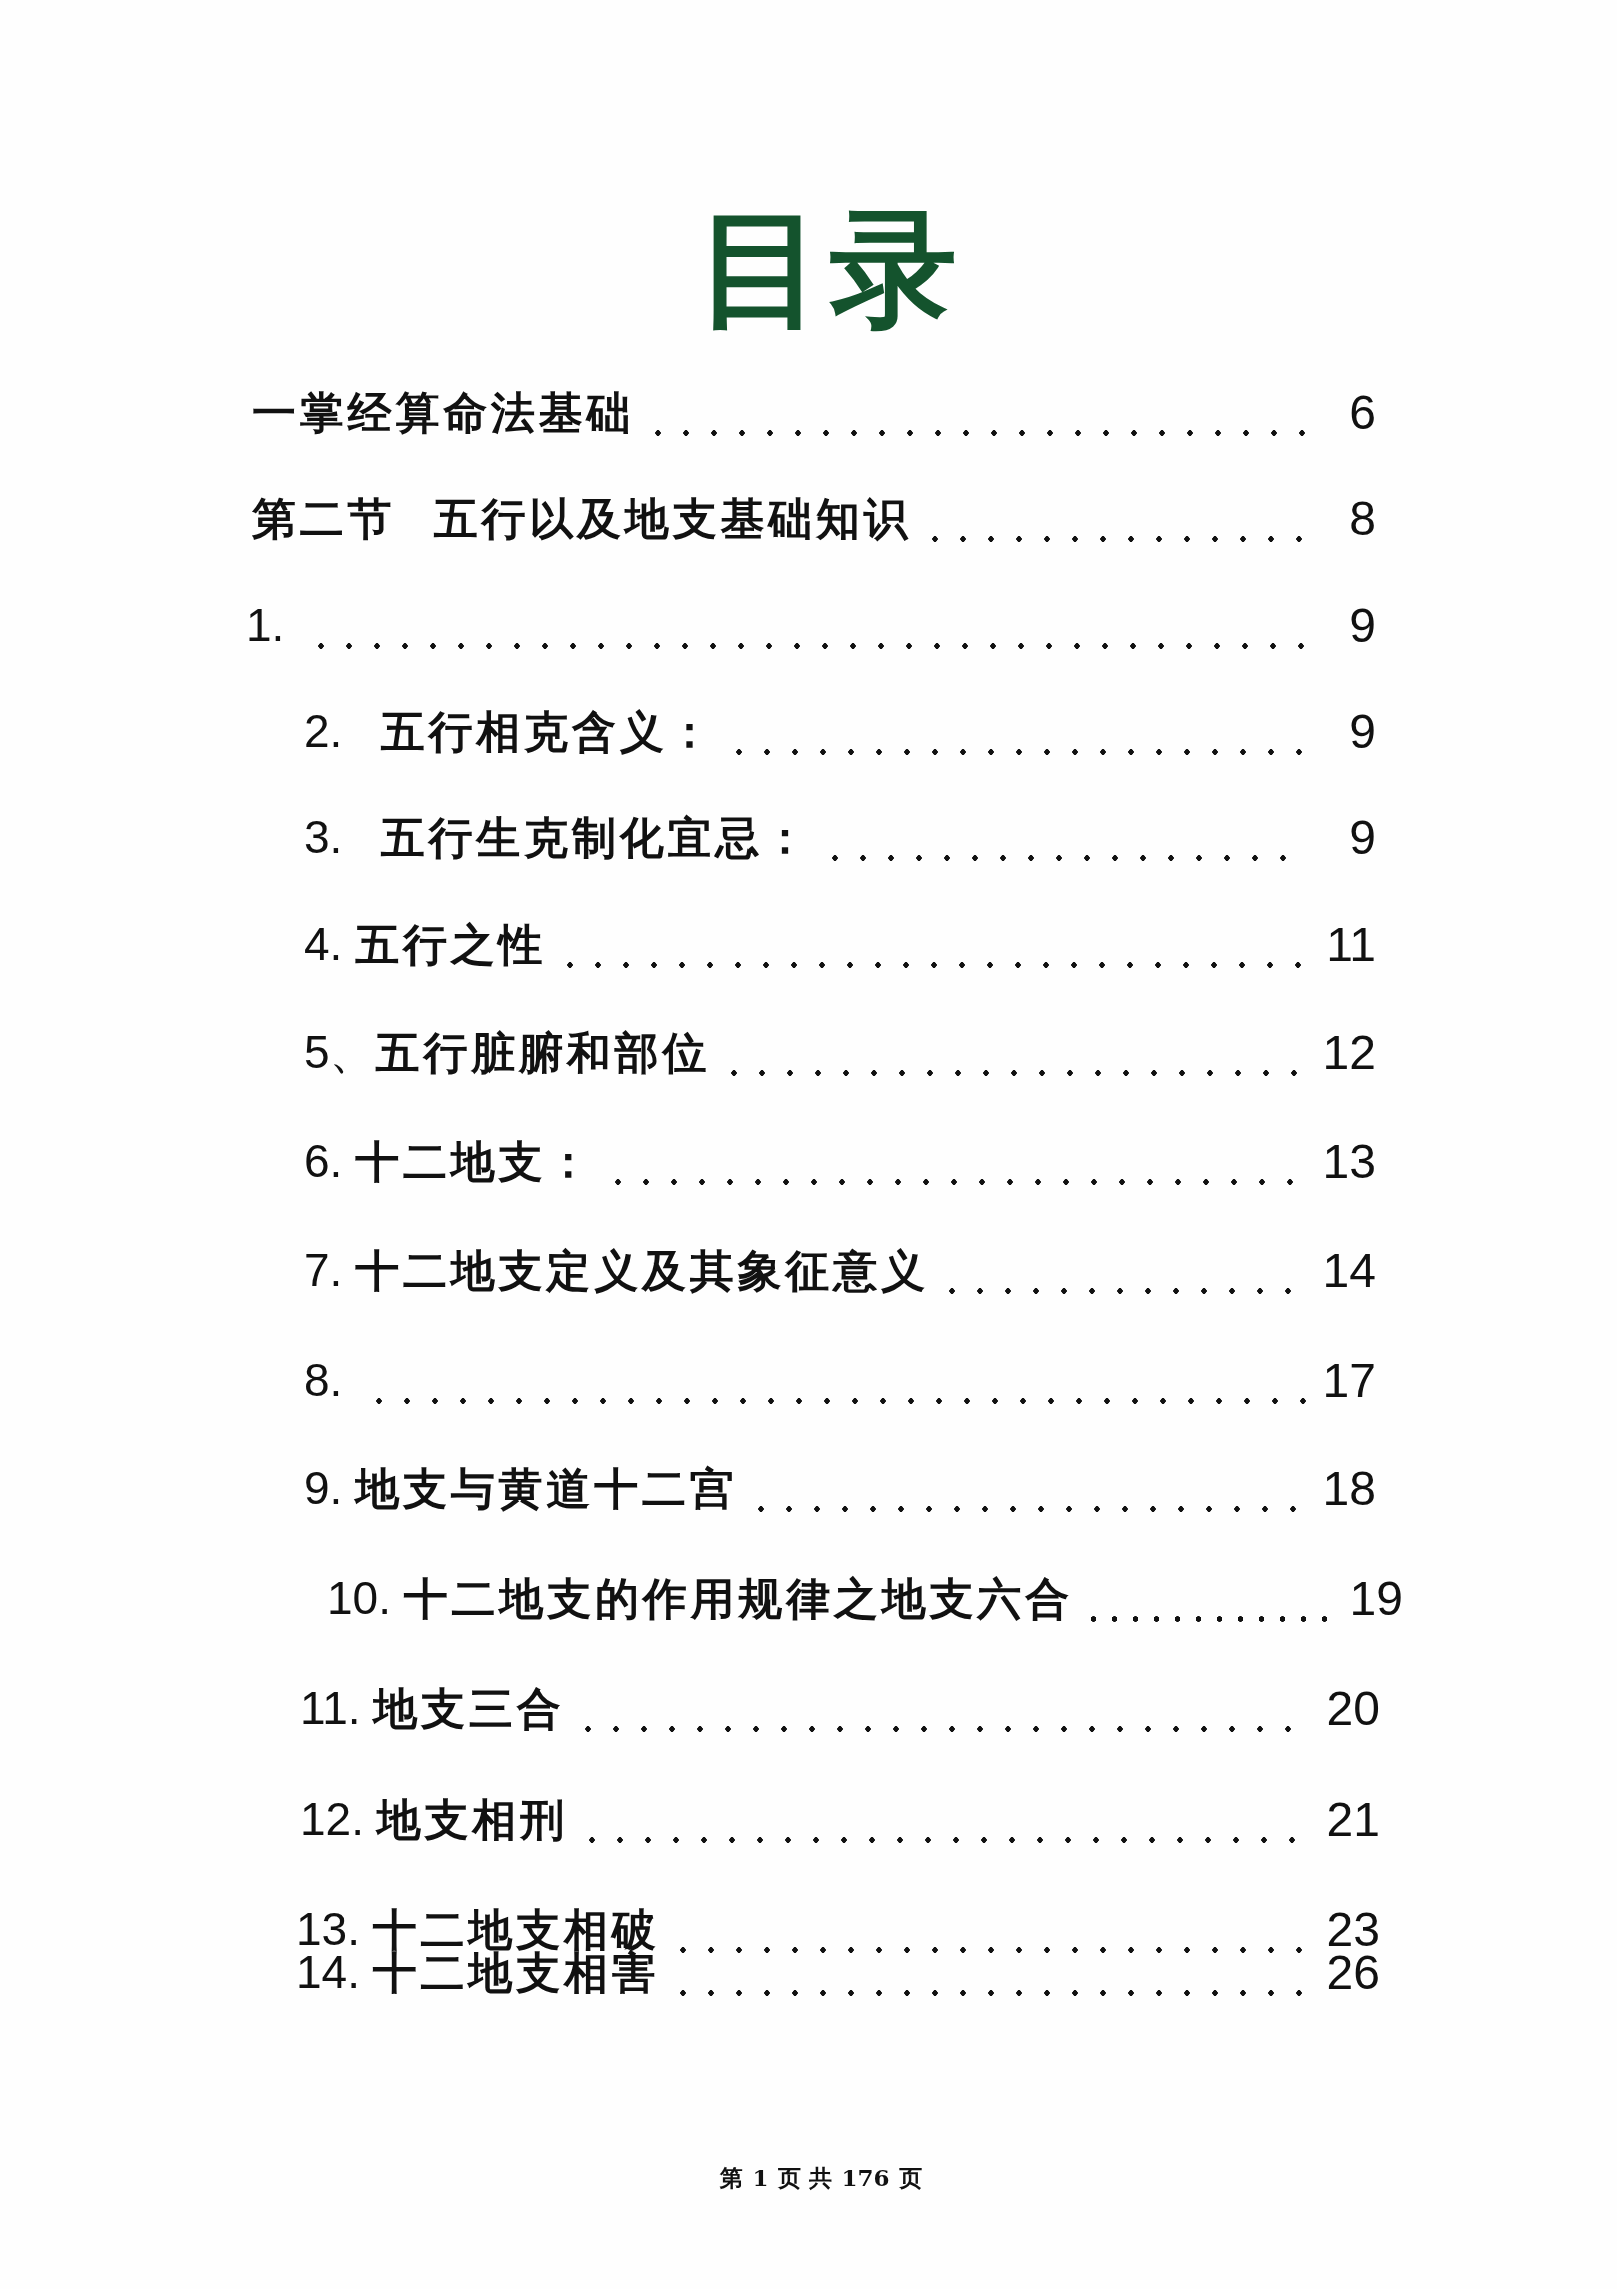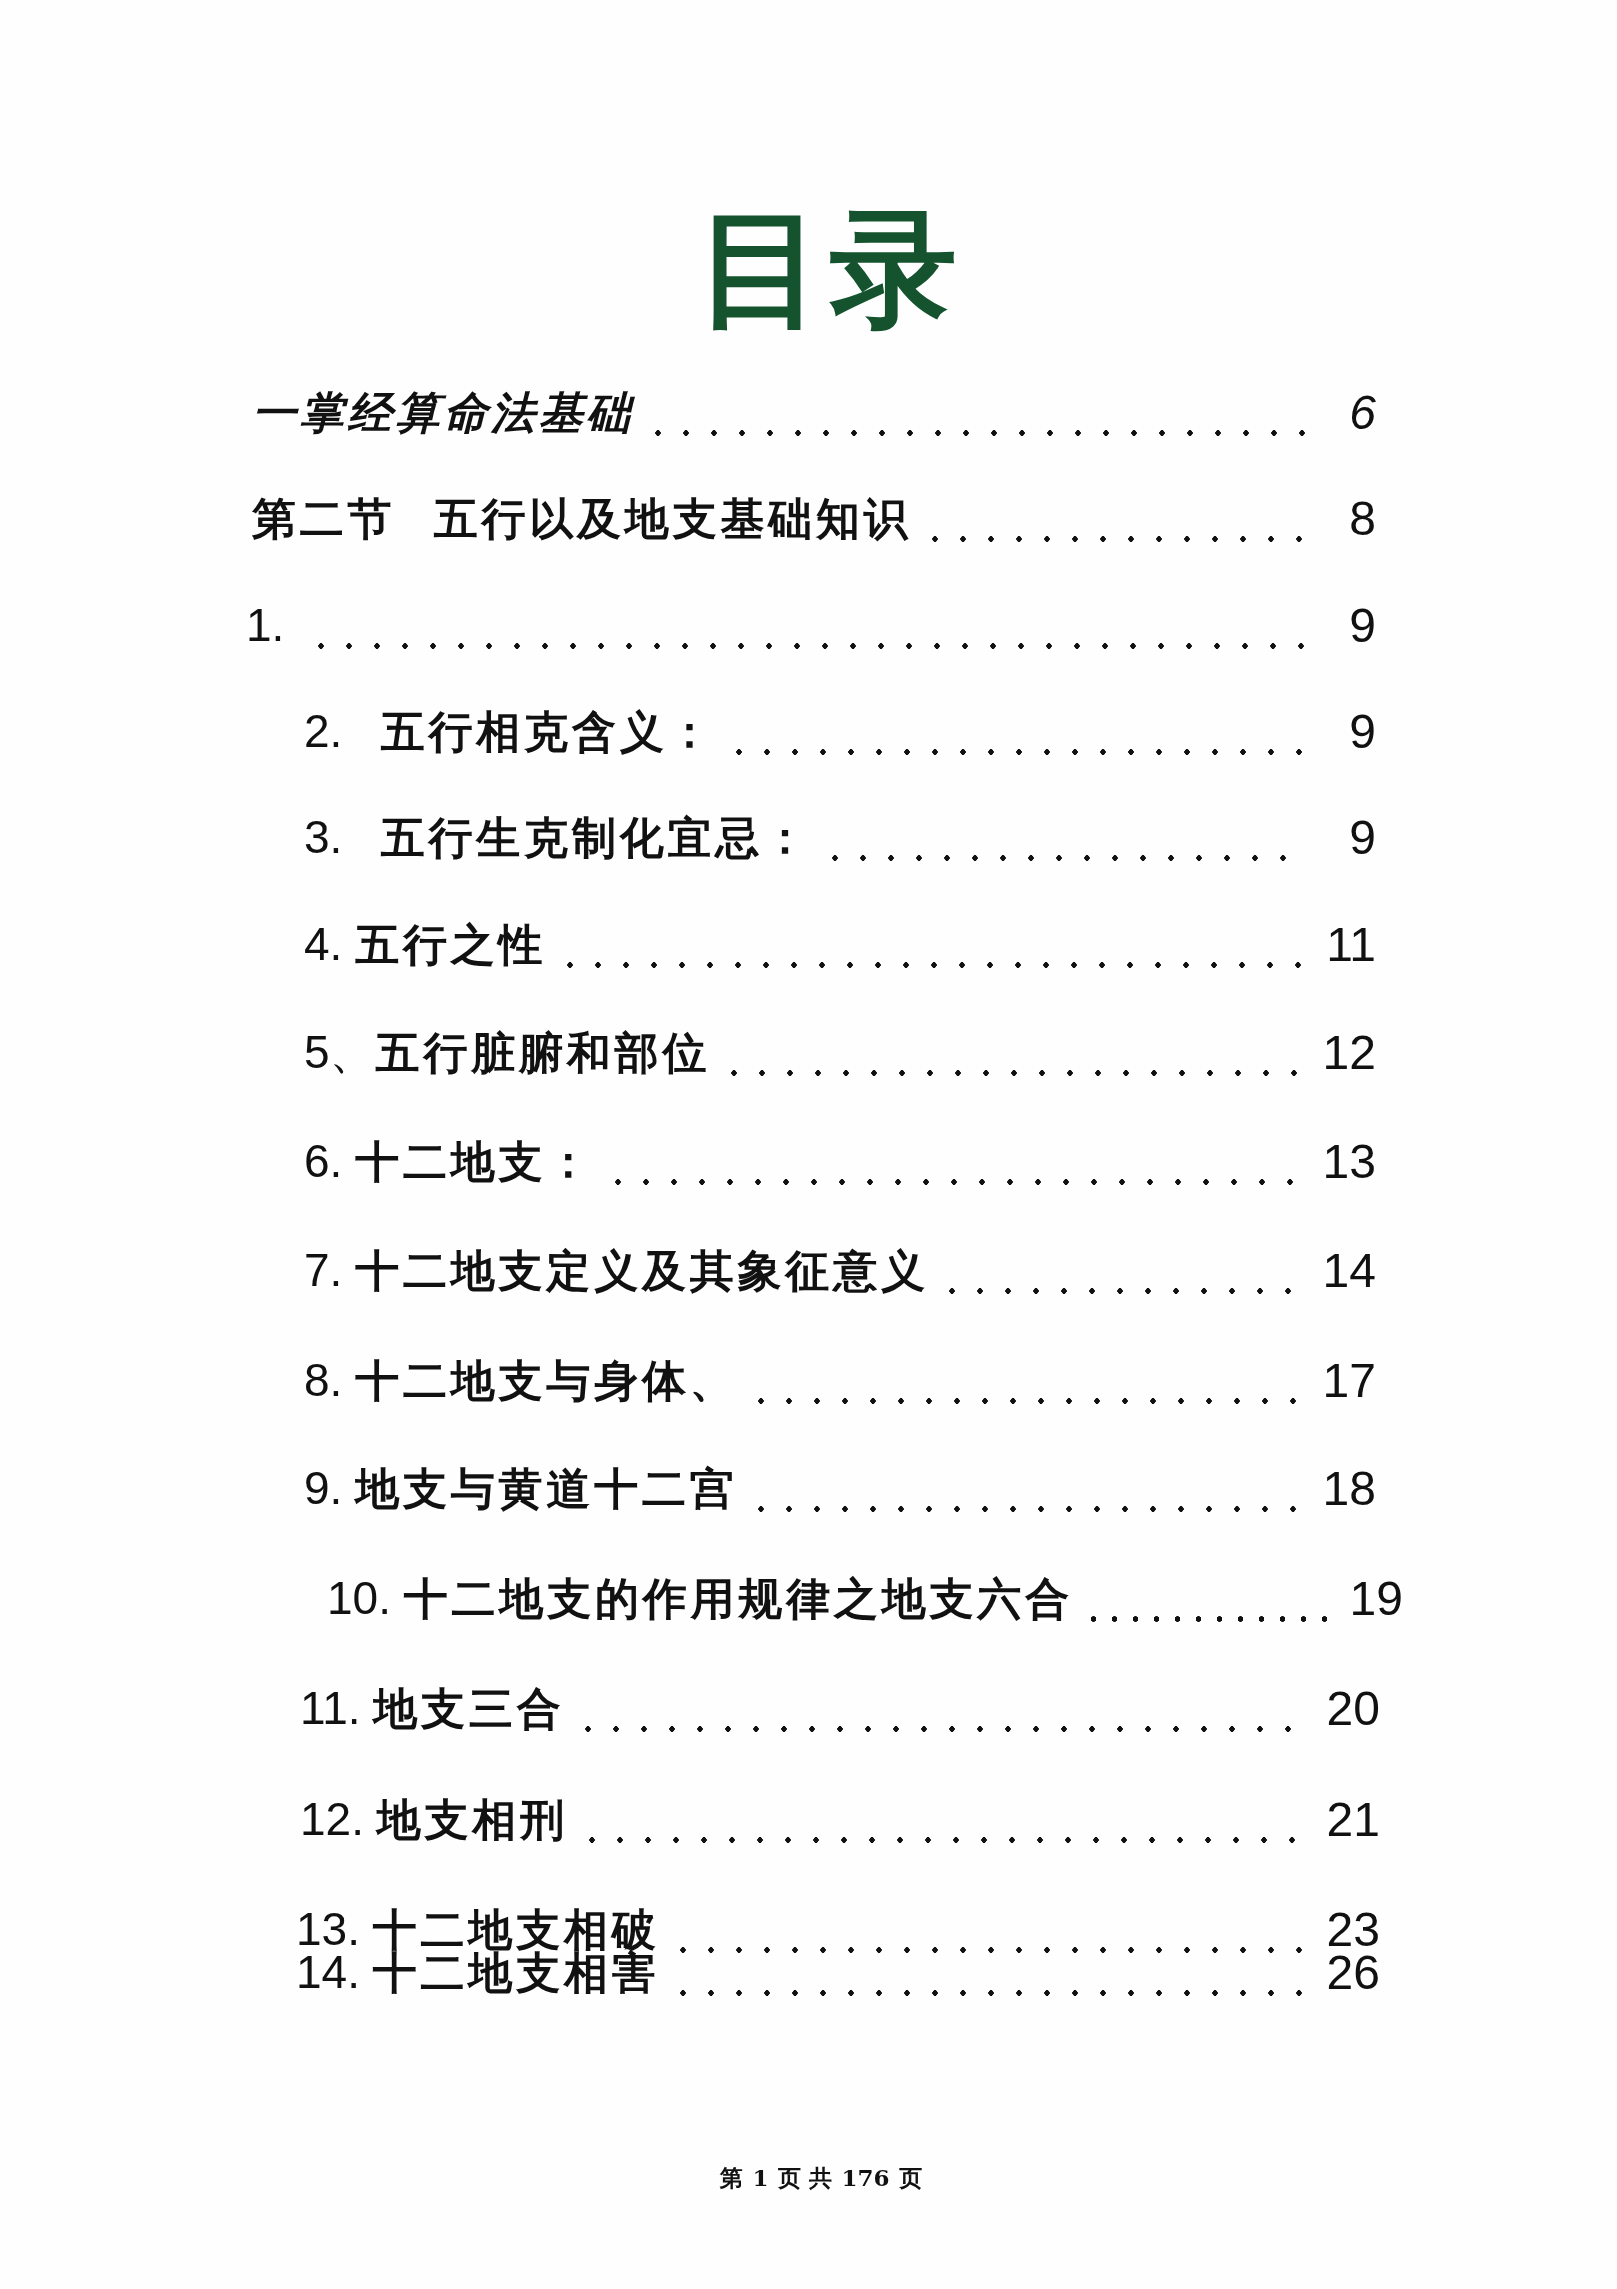--- a/index.html
+++ b/index.html
@@ -32,21 +32,21 @@
     font-family: "DejaVu Serif", serif; font-weight: bold; font-size: 23px; color: #111; margin-left: 12px;
   }
   .footer span { margin: 0 4.8px; }
 </style>
 </head>
 <body>
 
 <div class="page">
   <div class="title">目录</div>
 
-  <div class="toc-line" style="left:252px; top:382px; width:1124px;font-style:italic;">
+  <div class="toc-line" style="left:252px; top:382px; width:1124px;">
     <span class="num"></span>
     <span class="label">一掌经算命法基础</span>
     <span class="leader"></span>
     <span class="page-no">6</span>
   </div>
 
   <div class="toc-line" style="left:252px; top:488px; width:1124px;">
     <span class="num"></span>
     <span class="label">第二节  五行以及地支基础知识</span>
     <span class="leader"></span>
@@ -96,21 +96,20 @@
 
   <div class="toc-line" style="left:304px; top:1240px; width:1072px;">
     <span class="num">7. </span>
     <span class="label">十二地支定义及其象征意义</span>
     <span class="leader"></span>
     <span class="page-no">14</span>
   </div>
 
   <div class="toc-line" style="left:304px; top:1350px; width:1072px;">
     <span class="num">8. </span>
-    <span class="label">十二地支与身体、</span>
     <span class="leader"></span>
     <span class="page-no">17</span>
   </div>
 
   <div class="toc-line" style="left:304px; top:1458px; width:1072px;">
     <span class="num">9. </span>
     <span class="label">地支与黄道十二宫</span>
     <span class="leader"></span>
     <span class="page-no">18</span>
   </div>

